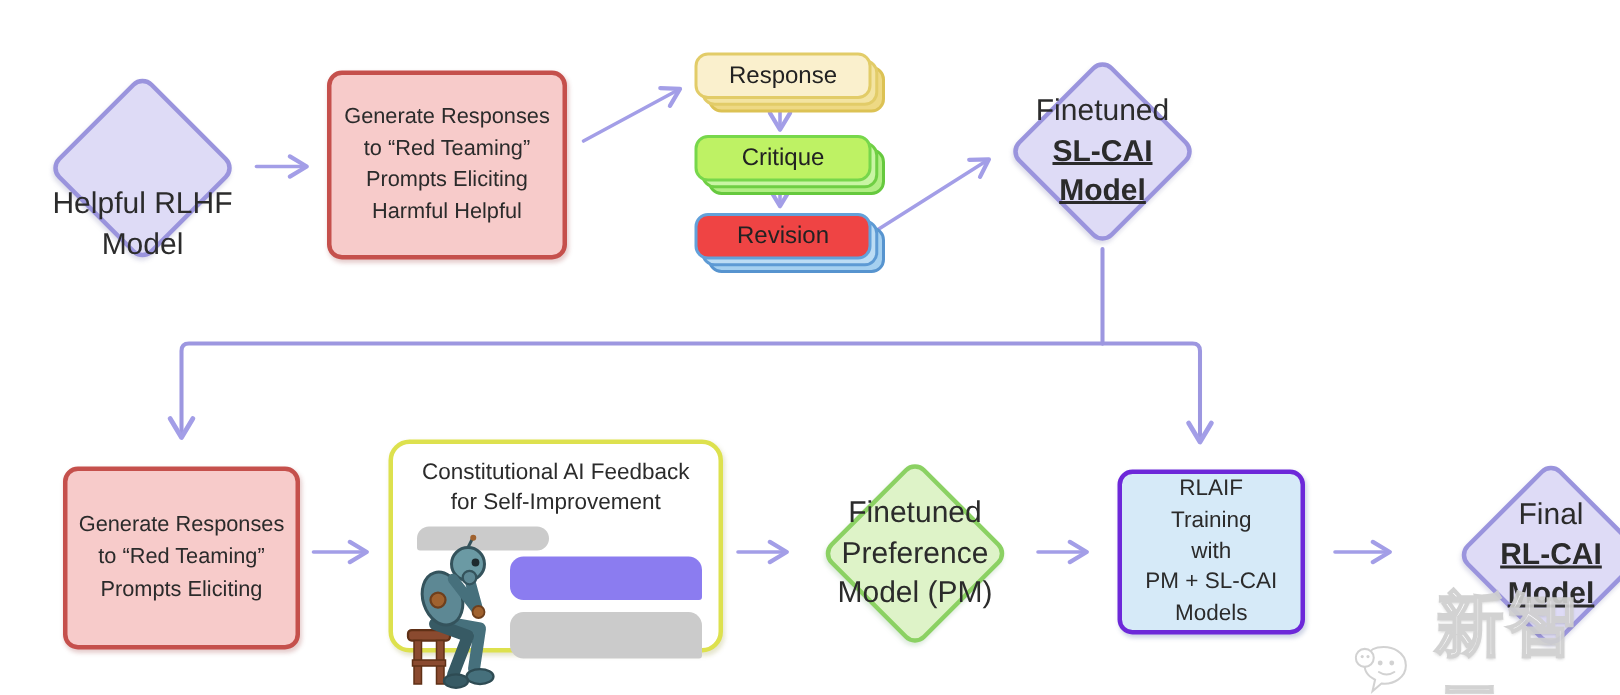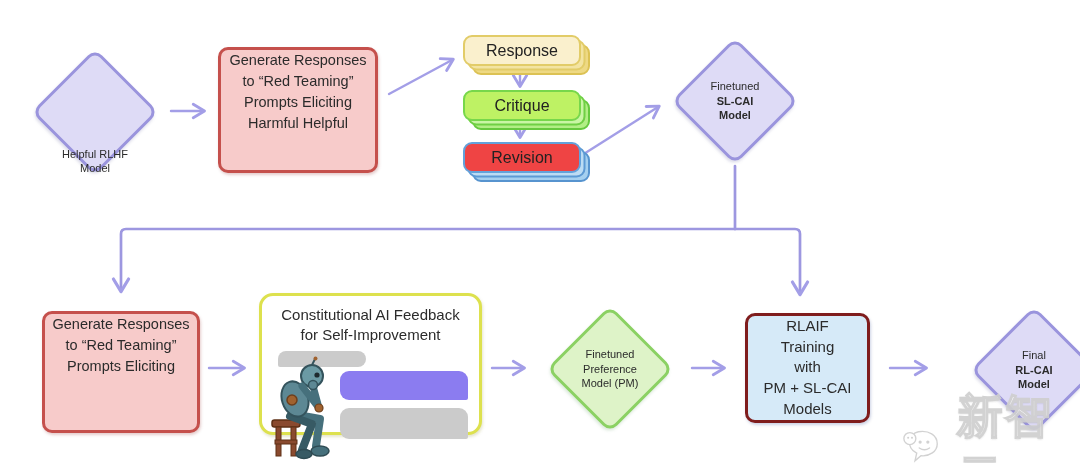--- a/index.html
+++ b/index.html
@@ -11,31 +11,31 @@
 
   
   .dwrap { position:absolute; width:128px; height:128px; display:flex;
            align-items:center; justify-content:center; z-index:2; }
   .dshape { position:absolute; left:50%; top:50%; width:90px; height:90px;
             transform:translate(-50%,-50%) rotate(45deg);
             background:#dedbf6; border:3px solid #9a94dd; border-radius:10px;
             box-sizing:border-box; box-shadow:1px 2px 3px rgba(120,120,170,0.25); }
   .dwrap.green .dshape { background:#def3c8; border-color:#8bd163;
             box-shadow:1px 2px 3px rgba(120,170,120,0.25); }
-  .dlabel { position:relative; z-index:2; text-align:center; font-size:11px;
+  .dlabel { position:relative; z-index:2; text-align:center; font-size:20px;
             line-height:1.32; }
-  .dlabel .b { font-weight:bold; }
+  .dlabel .b { font-weight:bold;text-decoration:underline; }
 
   
   .rbox { position:absolute; box-sizing:border-box; border-radius:10px;
-          display:flex; align-items:flex-start; justify-content:center;
+          display:flex; align-items:center; justify-content:center;
           text-align:center; z-index:2; }
   .redbox { background:#f7cbca; border:3px solid #c5504c; font-size:14.5px;
             line-height:1.45; box-shadow:1px 2px 3px rgba(170,90,90,0.3); }
-  .bluebox { background:#d6eaf8; border:3px solid #7f1d1d; font-size:15px;
+  .bluebox { background:#d6eaf8; border:3px solid #6d28d9; font-size:15px;
              line-height:1.38; box-shadow:1px 2px 3px rgba(90,110,170,0.3); }
   .yellowbox { background:#ffffff; border:3px solid #dde14e; border-radius:14px;
                display:block; box-shadow:1px 2px 3px rgba(170,170,90,0.3); }
   .yellowbox .title { text-align:center; font-size:15px; line-height:1.3;
                       padding-top:9px; }
 
   
   .pill { position:absolute; width:118px; height:31px; z-index:2; }
   .pill .layer { position:absolute; left:0; top:0; right:0; bottom:0;
                  border-radius:9px; box-sizing:border-box; border:2.5px solid; }

